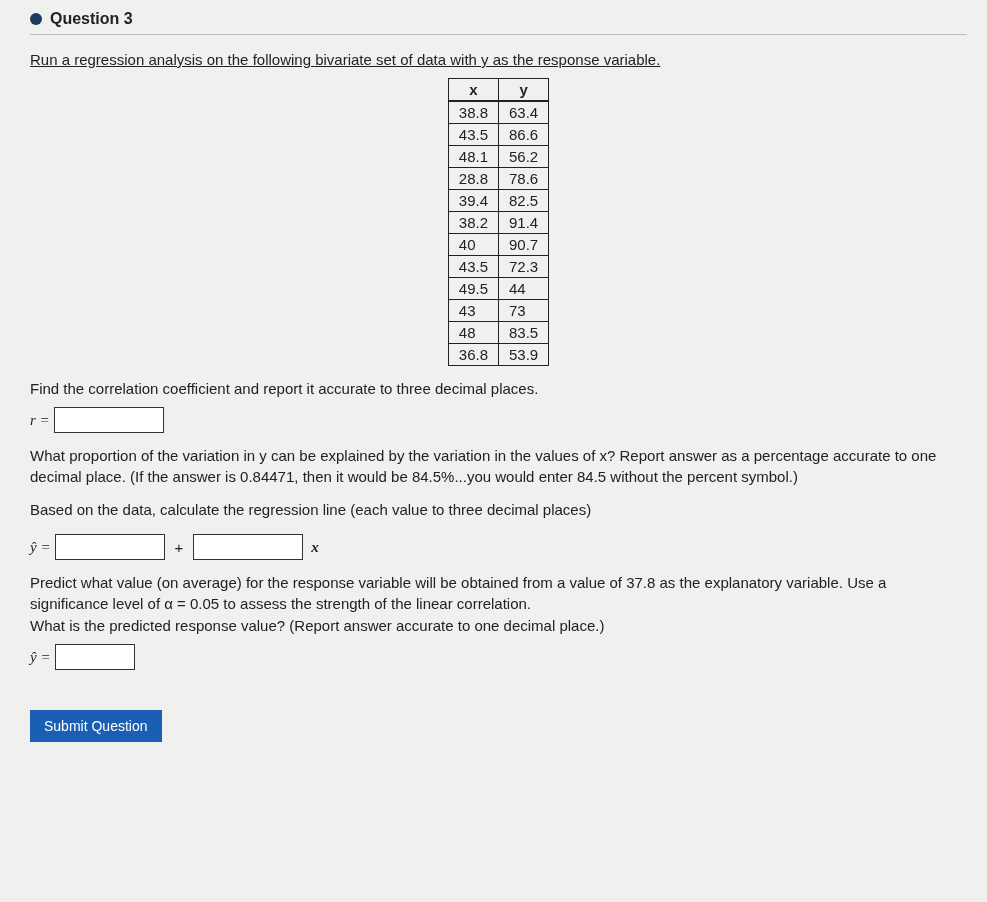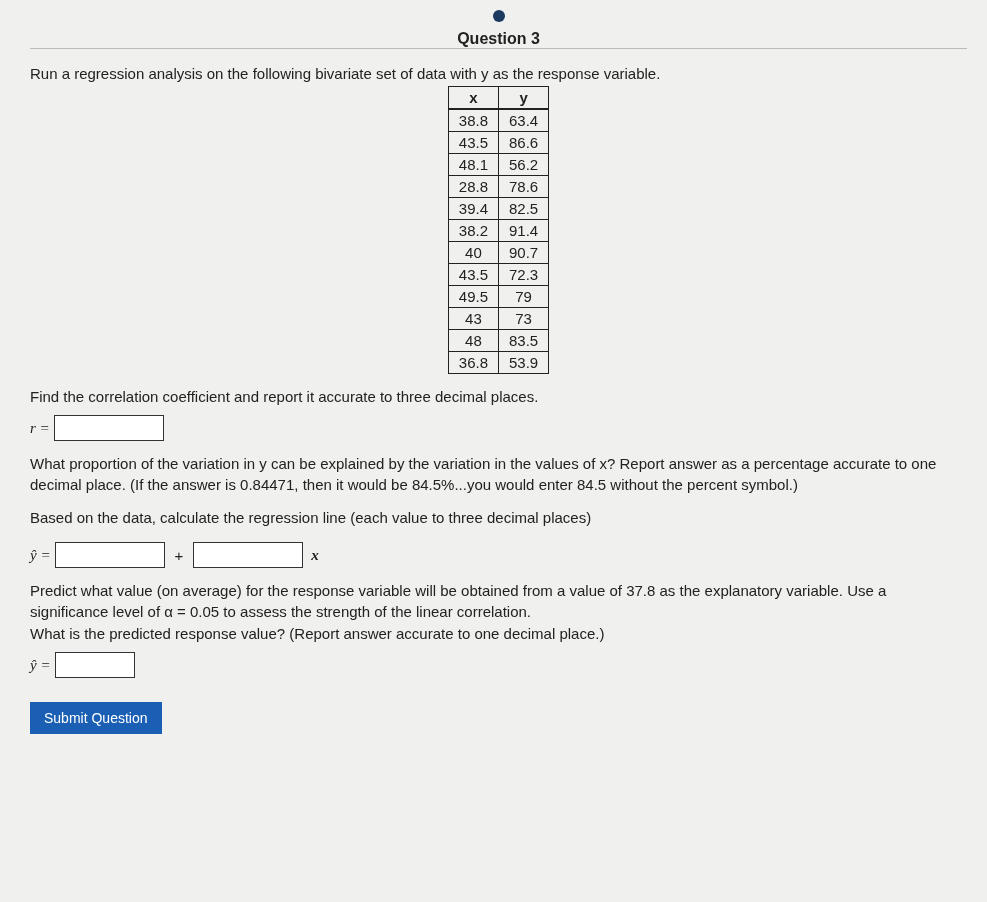--- a/index.html
+++ b/index.html
@@ -9,40 +9,40 @@
       width: 987px;
       height: 902px;
       color: #222;
       font-size: 15px;
       padding: 10px 20px 10px 30px;
     }
     .question-header {
       display: flex;
       align-items: center;
       gap: 8px;
+      padding-bottom: 6px;
       border-bottom: 1px solid #bbb;
       margin-bottom: 14px;
-      flex-direction: column;
     }
     .bullet {
       width: 12px; height: 12px;
       background: #1a3a5f;
       border-radius: 50%;
     }
     .q-title { font-weight: bold; font-size: 16px; }
-    .prompt { margin-bottom: 2px; line-height: 1.4; }
+    .prompt { margin-bottom: 8px; line-height: 1.4; text-decoration: underline; }
     .data-table {
       margin: 0 auto;
       border-collapse: collapse;
       font-size: 15px;
     }
     .data-table th, .data-table td {
       border: 1px solid #222;
       padding: 2px 10px;
-      text-align: center;
+      text-align: left;
       min-width: 48px;
     }
     .data-table th {
       text-align: center;
       border-bottom: 2px solid #222;
       font-weight: bold;
     }
     .data-table th:first-child { border-bottom: 2px solid #222; }
     .section { margin-top: 12px; line-height: 1.4; }
     .answer-row { margin-top: 8px; display: flex; align-items: center; gap: 4px; }
@@ -57,21 +57,21 @@
     .w-sm { width: 80px; }
     .label-math { font-style: italic; font-family: 'Times New Roman', serif; }
     .plus { margin: 0 6px; }
     .submit-btn {
       background: #1a5fb4;
       color: #fff;
       border: none;
       padding: 8px 14px;
       font-size: 14px;
       cursor: pointer;
-      margin-top: 24px;
+      margin-top: 40px;
     }
     .x-var { font-style: italic; font-family: 'Times New Roman', serif; font-weight: bold; margin-left: 4px;}
   </style>
 </head>
 <body>
 
 
 
 <div class="question-header">
   <div class="bullet"></div>
@@ -115,21 +115,21 @@
       <tr>
         <td>40</td>
         <td>90.7</td>
       </tr>
       <tr>
         <td>43.5</td>
         <td>72.3</td>
       </tr>
       <tr>
         <td>49.5</td>
-        <td>79</td>
+        <td>44</td>
       </tr>
       <tr>
         <td>43</td>
         <td>73</td>
       </tr>
       <tr>
         <td>48</td>
         <td>83.5</td>
       </tr>
       <tr>

